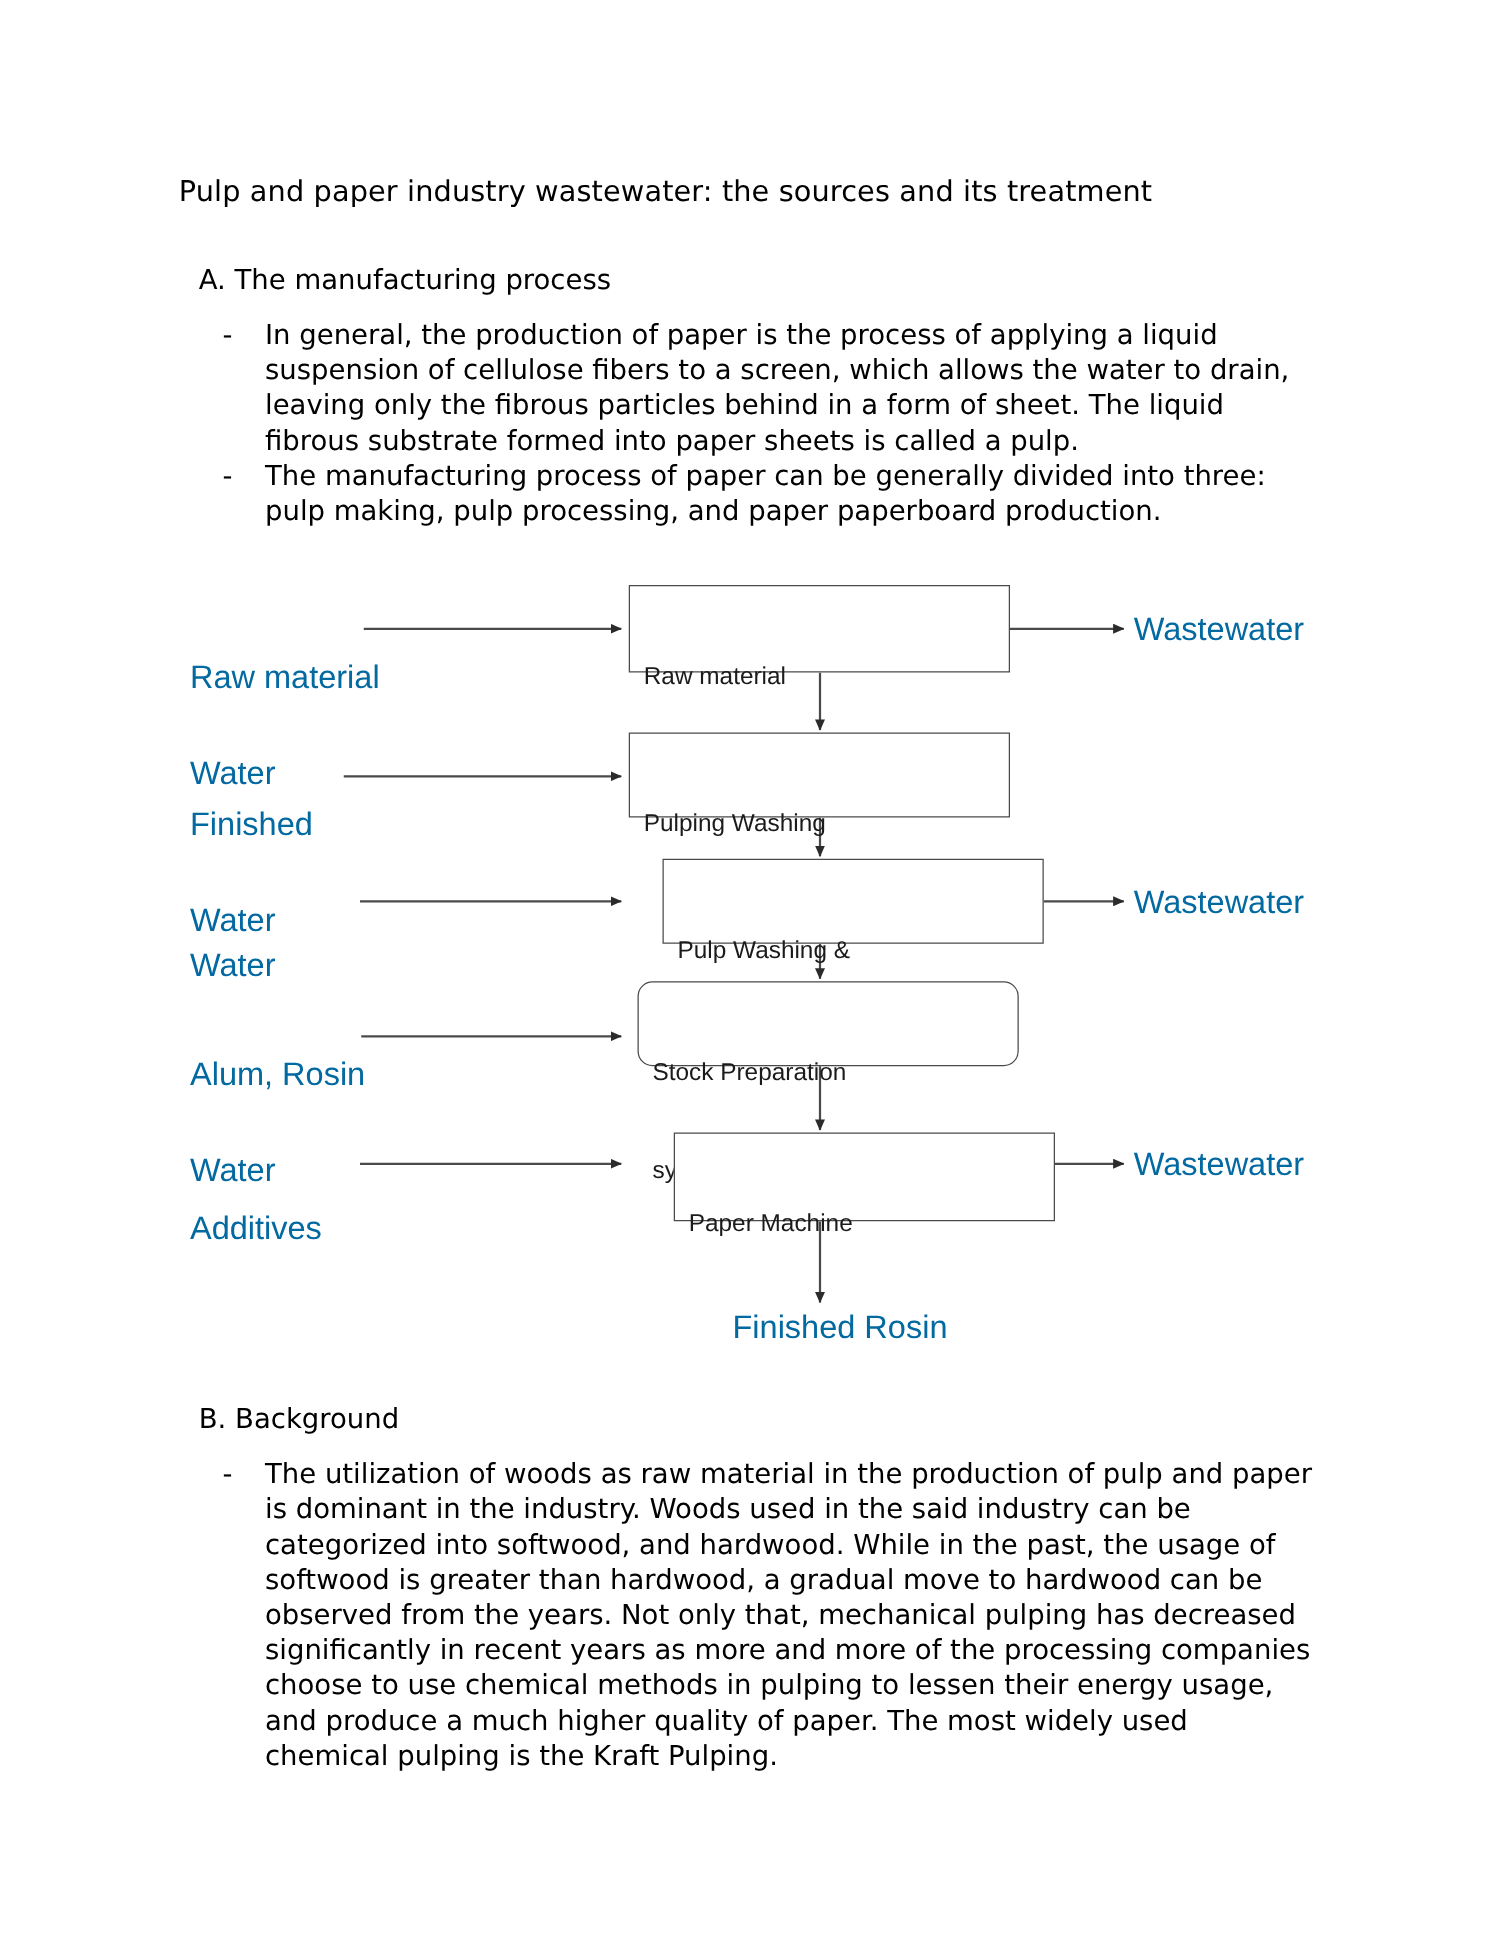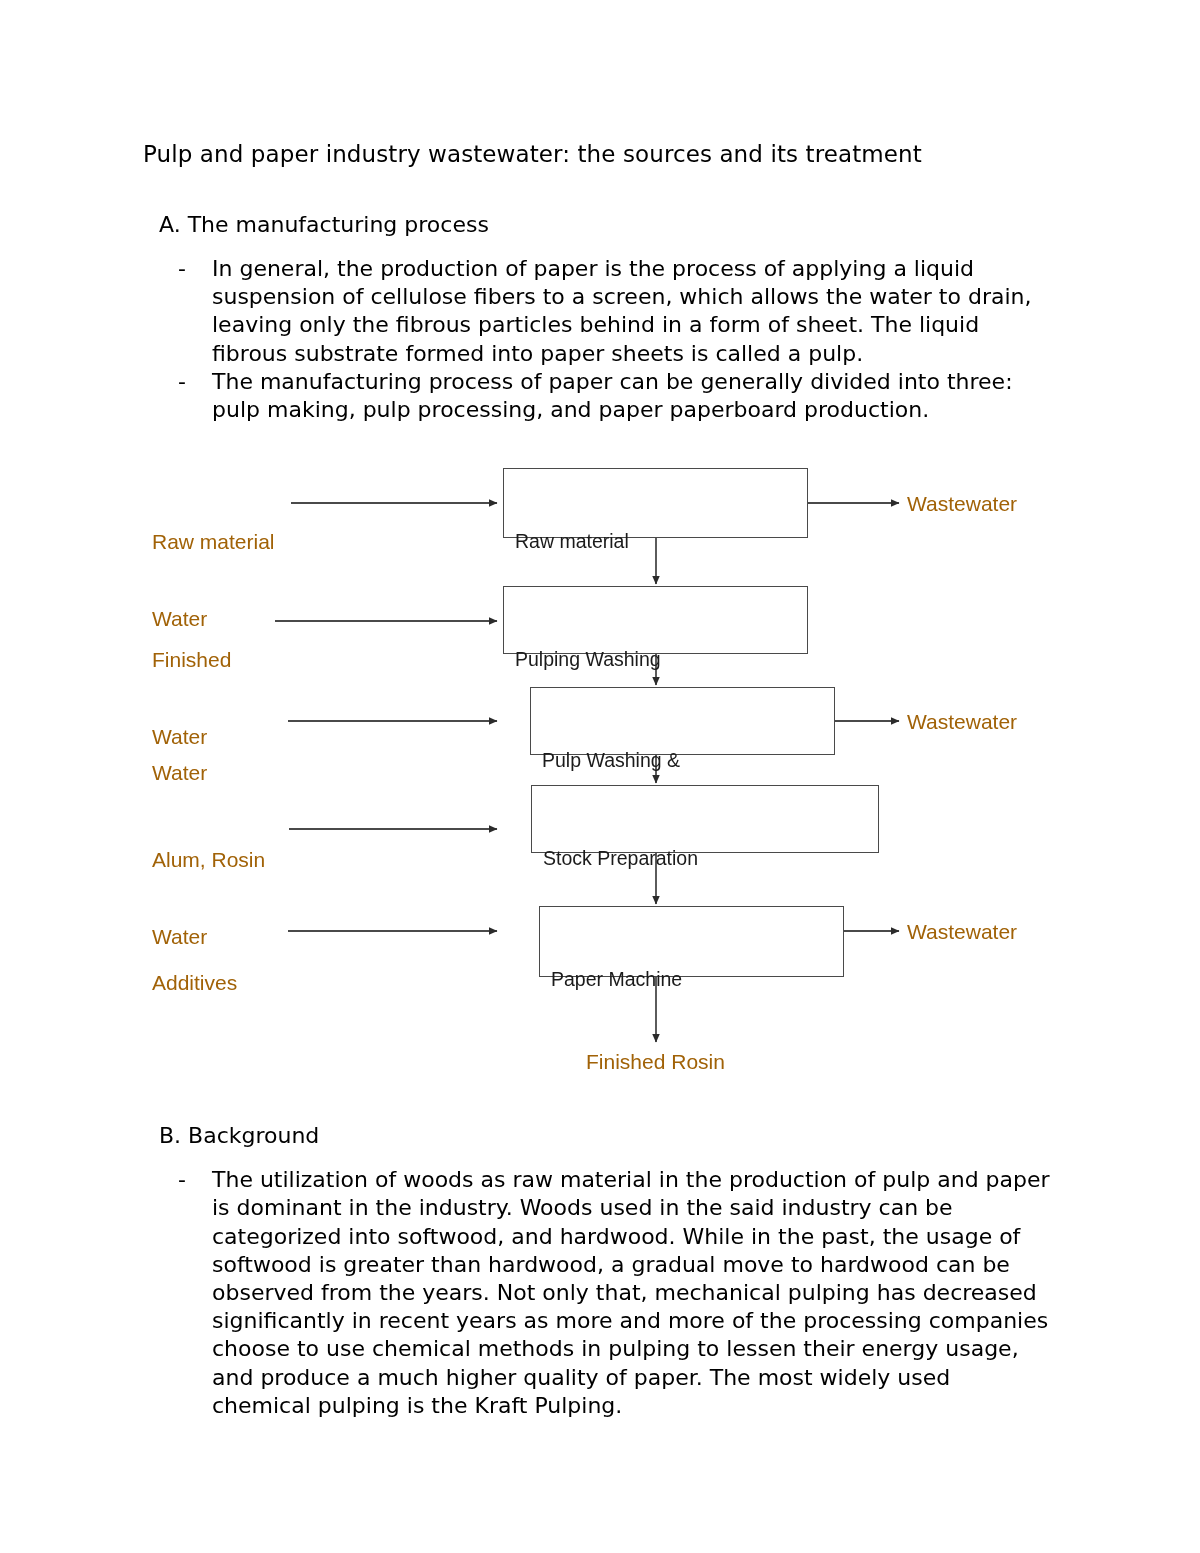--- a/index.html
+++ b/index.html
@@ -64,23 +64,23 @@
     top: 0;
     width: 1200px;
     height: 1553px;
     pointer-events: none;
   }
   .diagram * { pointer-events: auto; }
 
   .dg-label {
     position: absolute;
     font-family: "Liberation Sans", sans-serif;
-    font-size: 21px;
+    font-size: 26px;
     line-height: 25.5px;
-    color: #a16207;
+    color: #0369a1;
     white-space: pre;
   }
   .dg-box {
     position: absolute;
     border: 1.4px solid #4a4a4a;
     background: #ffffff;
     box-sizing: border-box;
   }
   .dg-box-text {
     position: absolute;
@@ -193,21 +193,21 @@
       </div>
     </div>
 
     <div class="dg-box" style="left:530px; top:687px; width:305px; height:68px;">
       <div class="dg-box-text">
         <div>Pulp Washing &amp;</div>
         <div>Bleaching Section</div>
       </div>
     </div>
 
-    <div class="dg-box" style="left:531px; top:785px; width:348px; height:68px;">
+    <div class="dg-box" style="left:510px; top:785px; width:305px; height:68px;border-radius:12px;">
       <div class="dg-box-text">
         <div>Stock Preparation</div>
         <div>system</div>
       </div>
     </div>
 
     <div class="dg-box" style="left:503px; top:906px; width:305px; height:71px;margin-left:36px;">
       <div class="dg-box-text">
         <div>Paper Machine</div>
       </div>

